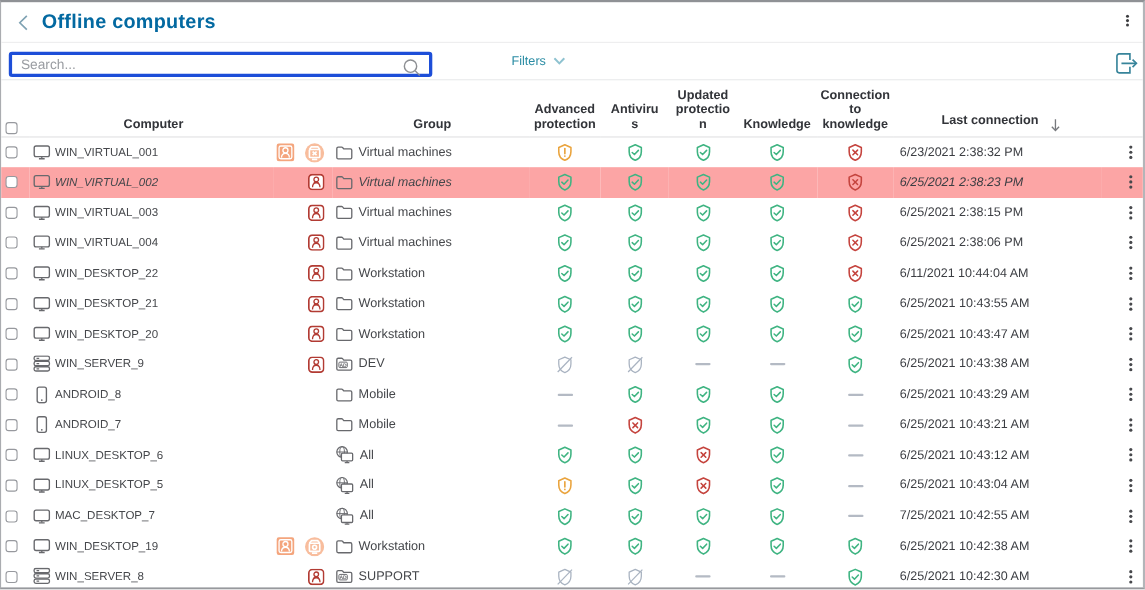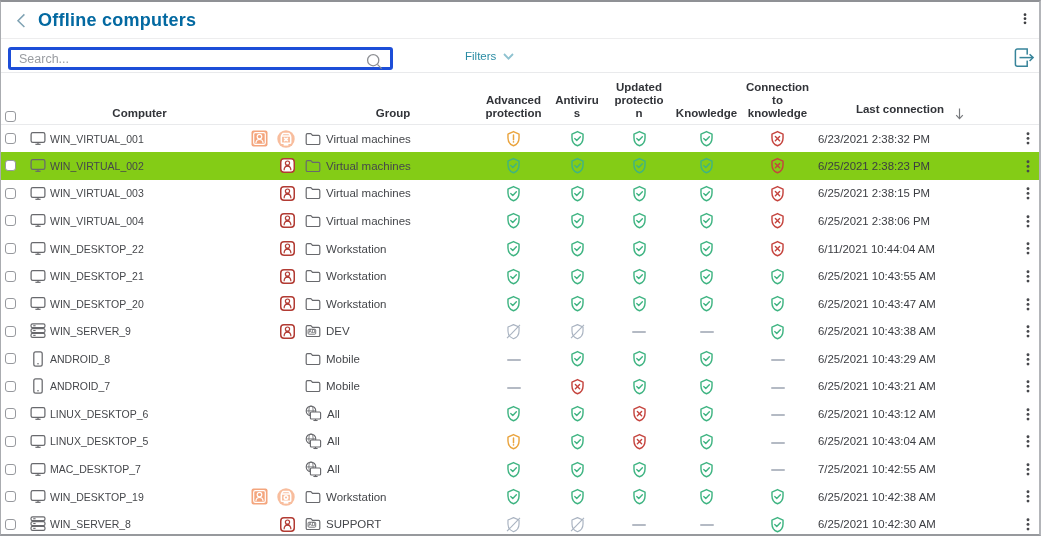--- a/index.html
+++ b/index.html
@@ -23,21 +23,21 @@
 .filters svg { margin-left:7px; vertical-align:middle; }
 .export { position:absolute; right:3px; top:9px; }
 table { border-collapse:collapse; table-layout:fixed; width:1038px; }
 col.c1{width:26px} col.c2{width:222px} col.c3{width:53px} col.c4{width:179px}
 col.c5{width:65px} col.c6{width:62px} col.c7{width:62px} col.c8{width:73px}
 col.c9{width:69px} col.c10{width:189px} col.c11{width:38px}
 thead th { vertical-align:bottom; padding-bottom:4px; font-size:11.5px; font-weight:bold;
   color:#323439; text-align:center; border-bottom:1px solid #e9eaec; line-height:13px; height:51.5px;}
 thead th.ctr { }
 tbody tr { height:27.57px; }
-tbody tr.hl { background:#84cc16; }
+tbody tr.hl { background:#fca5a5;font-style:italic; }
 td { vertical-align:middle; font-size:10.5px; color:#45474b; }
 .cb { width:11px; height:11px; border:1px solid #97999e; border-radius:3px; margin-left:4px; display:block; background:#fff;}
 thead .cb { margin-bottom:-2px; }
 .comp { display:flex; align-items:center; padding-left:2.5px; }
 .comp svg { flex:none; margin-right:4.5px; }
 .comp span { white-space:nowrap; }
 .badges { display:flex; align-items:center; justify-content:flex-end;
   padding-right:7px; gap:9px; }
 .grp { display:flex; align-items:center; padding-left:3px; font-size:11.5px; }
 .grp svg { flex:none; margin-right:5px; }

